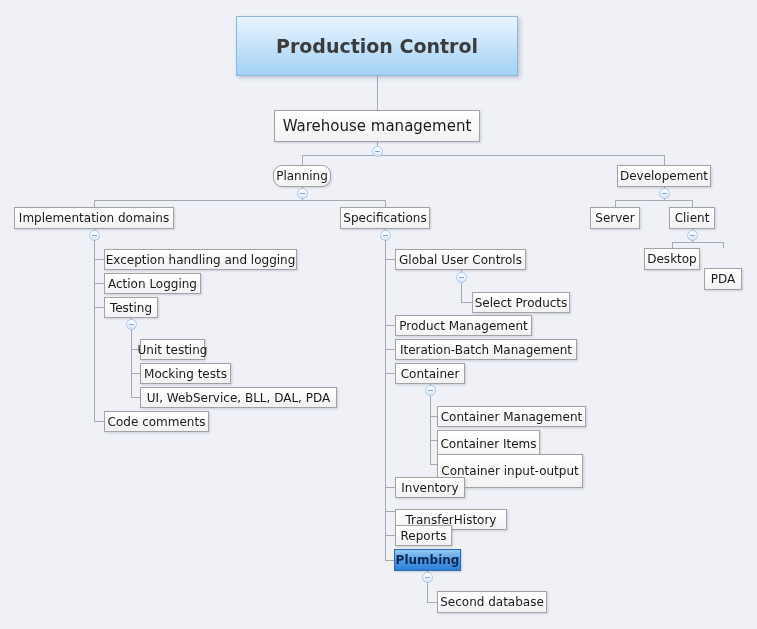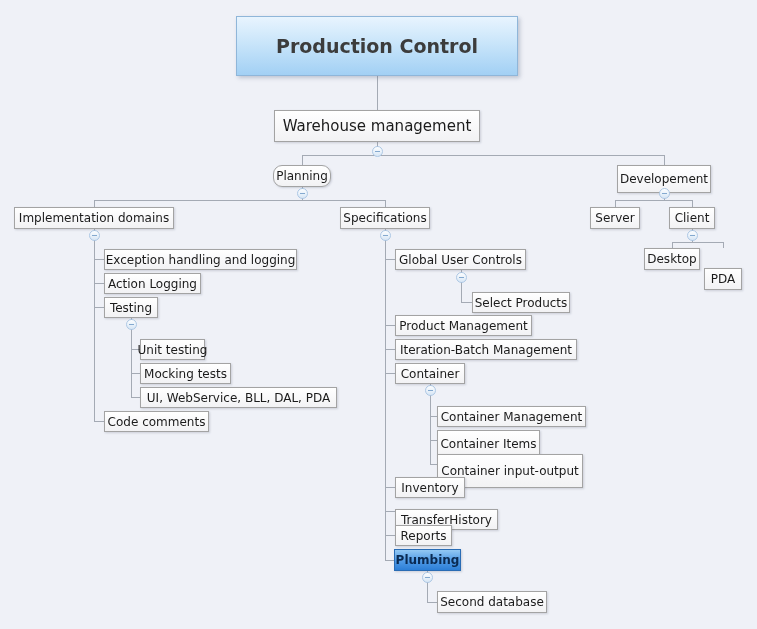--- a/index.html
+++ b/index.html
@@ -116,21 +116,21 @@
     <div class="cline" style="left: 461px; top: 302px; width: 11px; height: 1px;"></div>
     <div class="cline" style="left: 430px; top: 384px; width: 1px; height: 81px;"></div>
     <div class="cline" style="left: 430px; top: 416px; width: 7px; height: 1px;"></div>
     <div class="cline" style="left: 430px; top: 440px; width: 7px; height: 1px;"></div>
     <div class="cline" style="left: 430px; top: 464px; width: 7px; height: 1px;"></div>
     <div class="cline" style="left: 427px; top: 571px; width: 1px; height: 31px;"></div>
     <div class="cline" style="left: 427px; top: 602px; width: 10px; height: 1px;"></div>
     <div class="node root" style="left: 236px; top: 16px; width: 282px; height: 60px;">Production Control</div>
     <div class="node level1" style="left: 274px; top: 110px; width: 206px; height: 32px;">Warehouse management</div>
     <div class="node" style="left: 273px; top: 165px; width: 58px; height: 22px; border-radius: 9px;">Planning</div>
-    <div class="node" style="left: 617px; top: 165px; width: 94px; height: 28px;">Developement</div>
+    <div class="node" style="left: 617px; top: 165px; width: 94px; height: 22px;">Developement</div>
     <div class="node" style="left: 14px; top: 207px; width: 160px; height: 22px;">Implementation domains</div>
     <div class="node" style="left: 340px; top: 207px; width: 90px; height: 22px;">Specifications</div>
     <div class="node" style="left: 590px; top: 207px; width: 50px; height: 22px;">Server</div>
     <div class="node" style="left: 669px; top: 207px; width: 46px; height: 22px;">Client</div>
     <div class="node" style="left: 644px; top: 248px; width: 56px; height: 22px;">Desktop</div>
     <div class="node" style="left: 704px; top: 248px; width: 38px; height: 22px; margin-top: 20px;">PDA</div>
     <div class="node" style="left: 104px; top: 249px; width: 193px; height: 21px;">Exception handling and logging</div>
     <div class="node" style="left: 104px; top: 273px; width: 97px; height: 21px;">Action Logging</div>
     <div class="node" style="left: 104px; top: 297px; width: 54px; height: 21px;">Testing</div>
     <div class="node" style="left: 140px; top: 339px; width: 65px; height: 21px;">Unit testing</div>
@@ -139,21 +139,21 @@
     <div class="node" style="left: 104px; top: 411px; width: 105px; height: 21px;">Code comments</div>
     <div class="node" style="left: 395px; top: 249px; width: 131px; height: 21px;">Global User Controls</div>
     <div class="node" style="left: 472px; top: 292px; width: 98px; height: 21px;">Select Products</div>
     <div class="node" style="left: 395px; top: 315px; width: 137px; height: 21px;">Product Management</div>
     <div class="node" style="left: 395px; top: 339px; width: 182px; height: 21px;">Iteration-Batch Management</div>
     <div class="node" style="left: 395px; top: 363px; width: 70px; height: 21px;">Container</div>
     <div class="node" style="left: 437px; top: 406px; width: 149px; height: 21px;">Container Management</div>
     <div class="node" style="left: 437px; top: 430px; width: 103px; height: 28px;">Container Items</div>
     <div class="node" style="left: 437px; top: 454px; width: 146px; height: 34px;">Container input-output</div>
     <div class="node" style="left: 395px; top: 477px; width: 70px; height: 21px;">Inventory</div>
-    <div class="node" style="left: 395px; top: 509px; width: 103px; height: 21px;">TransferHistory</div>
+    <div class="node" style="left: 395px; top: 509px; width: 112px; height: 21px;">TransferHistory</div>
     <div class="node" style="left: 395px; top: 525px; width: 57px; height: 21px;">Reports</div>
     <div class="node selected" style="left: 394px; top: 549px; width: 67px; height: 22px; font-weight: bold;">Plumbing</div>
     <div class="node" style="left: 437px; top: 591px; width: 110px; height: 22px;">Second database</div>
     <div class="collapse" style="left: 372px; top: 146px;"></div>
     <div class="collapse" style="left: 297px; top: 188px;"></div>
     <div class="collapse" style="left: 659px; top: 188px;"></div>
     <div class="collapse" style="left: 687px; top: 230px;"></div>
     <div class="collapse" style="left: 89px; top: 230px;"></div>
     <div class="collapse" style="left: 126px; top: 319px;"></div>
     <div class="collapse" style="left: 380px; top: 230px;"></div>

